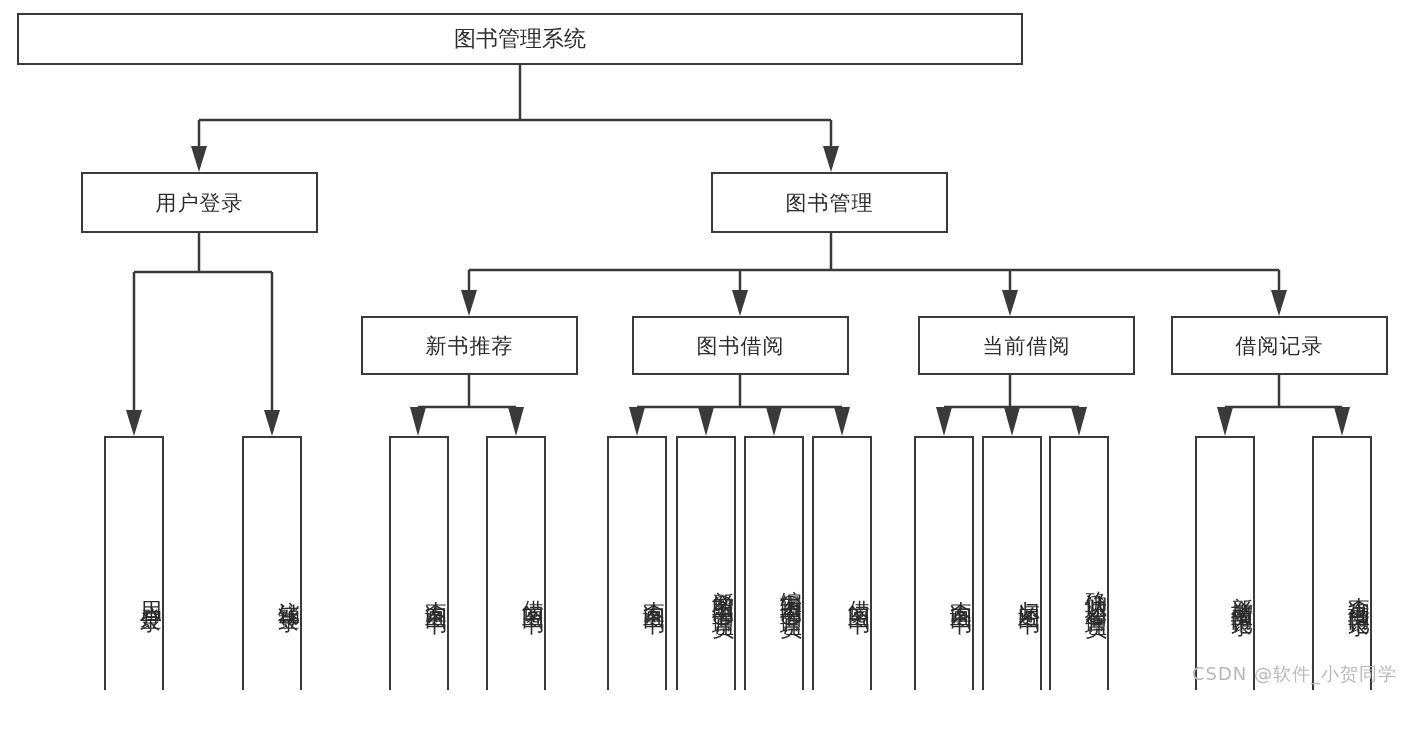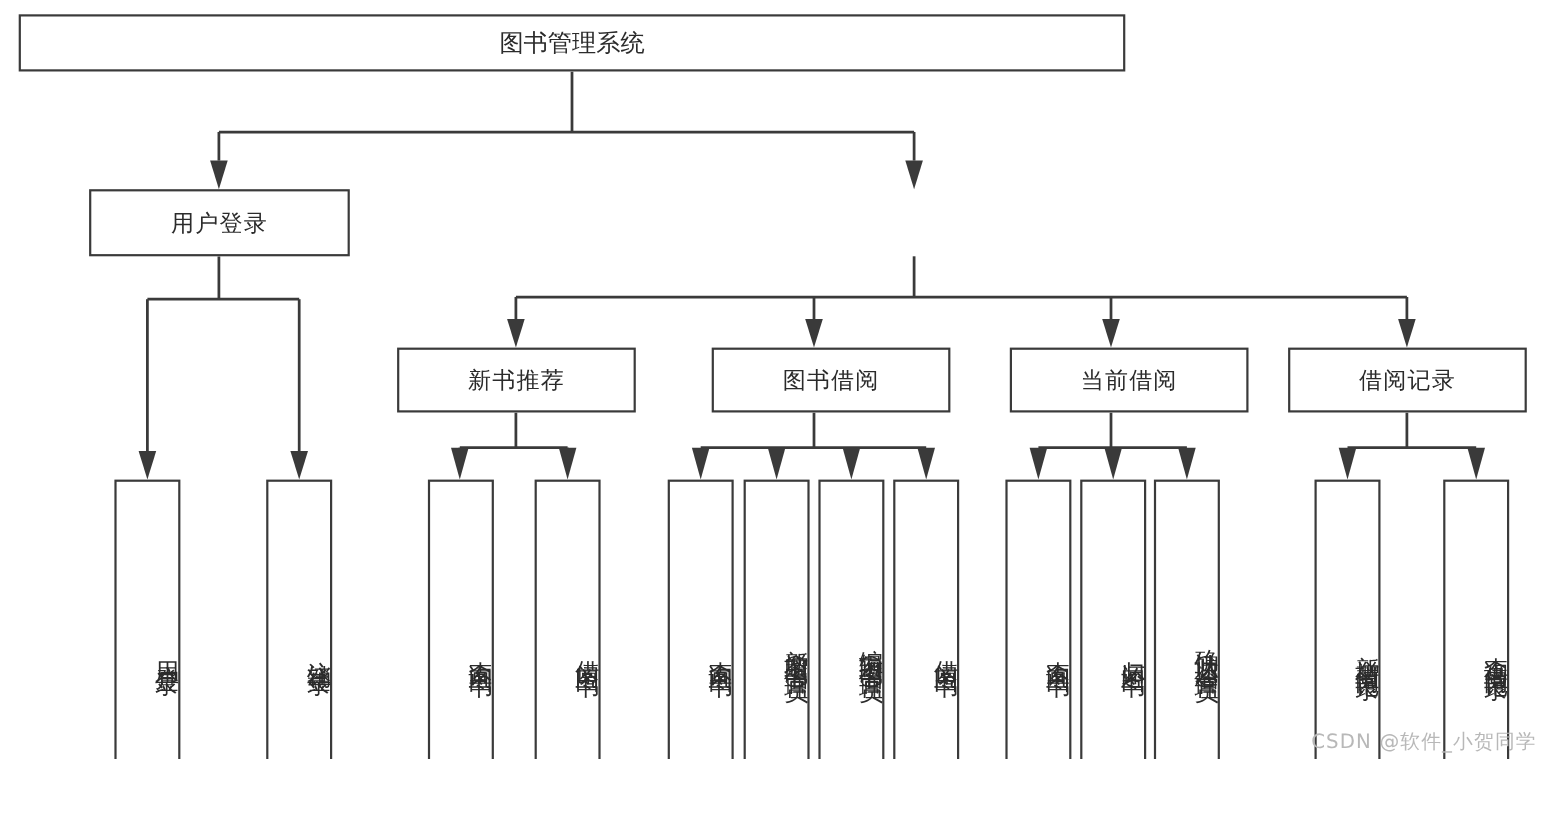--- a/index.html
+++ b/index.html
@@ -105,25 +105,28 @@
     <polygon class="arrowhead" points="1334,407 1350,407 1342,436"></polygon>
   </svg>
 
   <div class="node root" style="left:17px;top:13px;width:1006px;height:52px;">
     <span>图书管理系统</span>
   </div>
 
   <div class="node h-label" style="left:81px;top:172px;width:237px;height:61px;">
     <span>用户登录</span>
   </div>
+  <div class="node h-label" style="left:711px;top:172px;width:237px;height:61px;">
+    <span>图书管理</span>
+  </div>
 
   <div class="node h-label" style="left:361px;top:316px;width:217px;height:59px;">
     <span>新书推荐</span>
   </div>
-  <div class="node h-label" style="left:647px;top:316px;width:217px;height:59px;">
+  <div class="node h-label" style="left:632px;top:316px;width:217px;height:59px;">
     <span>图书借阅</span>
   </div>
   <div class="node h-label" style="left:902px;top:316px;width:217px;height:59px;margin-left:16px;">
     <span>当前借阅</span>
   </div>
   <div class="node h-label" style="left:1171px;top:316px;width:217px;height:59px;justify-content:center;">
     <span>借阅记录</span>
   </div>
 
   <div class="node leaf" style="left:104px;top:436px;width:60px;height:299px;">

